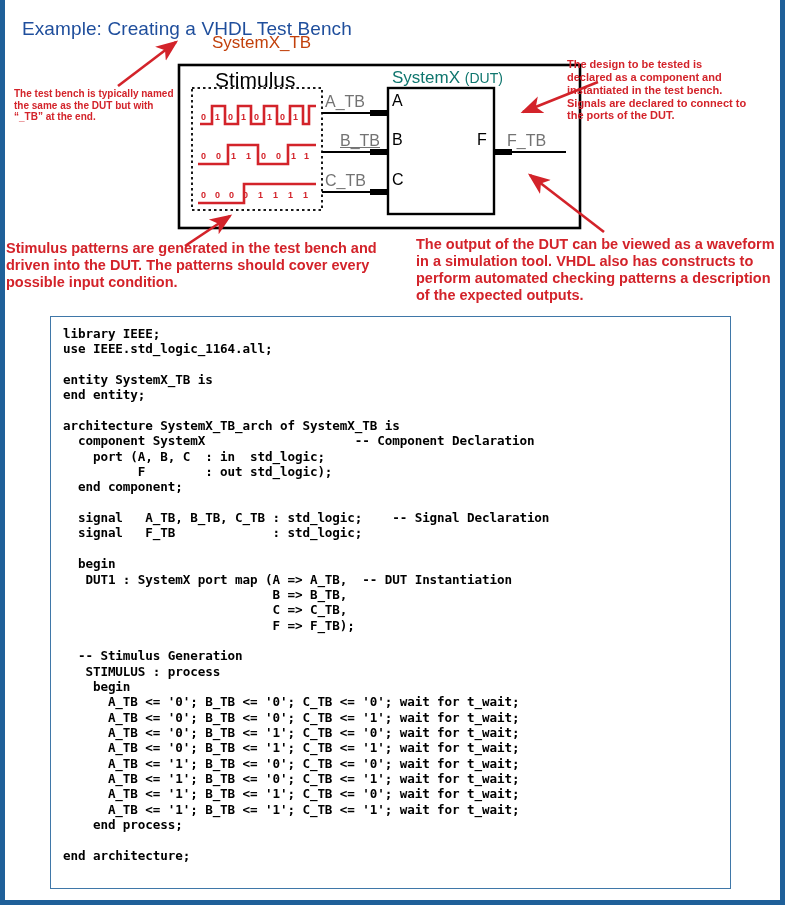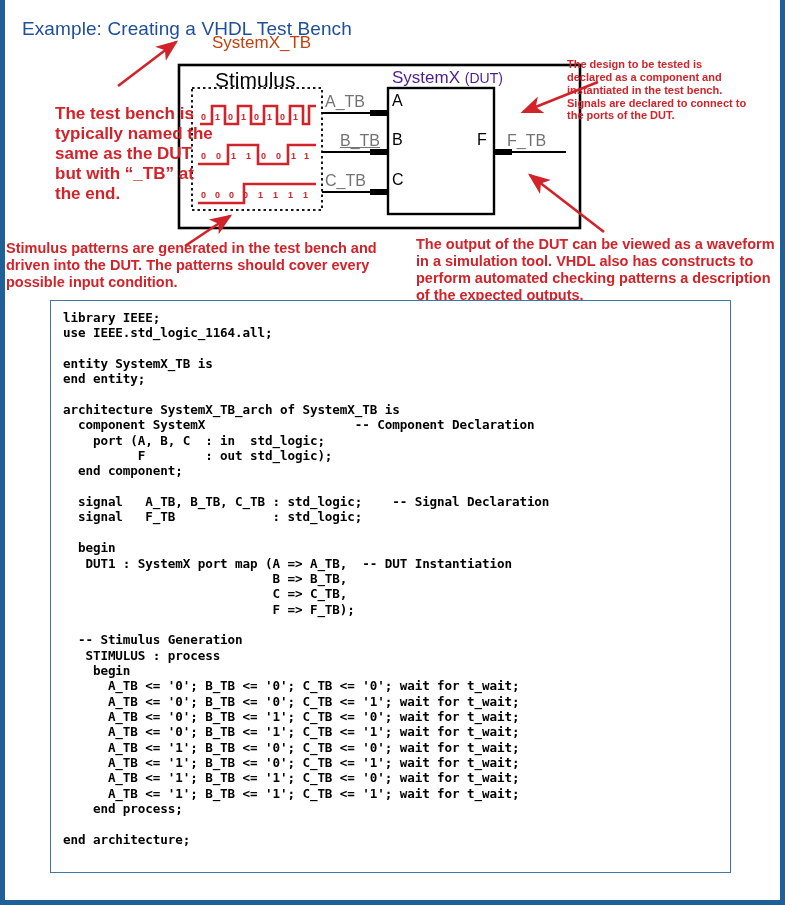--- a/index.html
+++ b/index.html
@@ -19,51 +19,51 @@
     position:absolute;left:22px;top:11px;
     font-size:19px;color:#1f4e9c;letter-spacing:0.1px;
     white-space:nowrap;
     margin-top:7px;
   }
 
   
   .annot{
     position:absolute;color:#d3232a;font-weight:bold;line-height:1.17;
   }
-  .annot-left{left:14px;top:104px;width:162px;font-size:17px;margin-left:41px;}
+  .annot-left{left:14px;top:88px;width:162px;font-size:10px;}
   .annot-right{left:567px;top:58px;width:180px;font-size:11px;}
   .annot-bl{left:6px;top:240px;width:390px;font-size:14.5px;}
   .annot-br{left:416px;top:236px;width:368px;font-size:14.5px;}
 
   
   #diagram{position:absolute;left:0;top:0;width:785px;height:305px;pointer-events:none;}
   .tb-label{
     position:absolute;left:212px;top:33px;font-size:17px;color:#c2410c;
   }
   .stim-label{position:absolute;left:215px;top:68px;font-size:21px;color:#000;}
-  .dut-label{position:absolute;left:392px;top:68px;font-size:17px;color:#4c1d95;text-align:center;}
+  .dut-label{position:absolute;left:392px;top:68px;font-size:17px;color:#0f766e;text-align:center;}
   .dut-label .small{font-size:14px;}
 
   .sig{position:absolute;color:#737373;font-size:16px;font-weight:normal;}
   .sig-a{left:325px;top:93px;}
   .sig-b{left:340px;top:132px;text-decoration:underline;}
   .sig-c{left:325px;top:172px;}
   .sig-f{left:507px;top:132px;}
 
   .port{position:absolute;color:#000;font-size:16px;}
   .port-a{left:392px;top:92px;}
   .port-b{left:392px;top:131px;}
   .port-c{left:392px;top:171px;}
   .port-f{left:477px;top:131px;}
 
   .wf-digit{position:absolute;color:#d3232a;font-size:9px;font-weight:bold;}
 
   
   .code-box{
-    position:absolute;left:50px;top:300px;width:681px;height:573px;
+    position:absolute;left:50px;top:316px;width:681px;height:573px;
     border:1.5px solid #3f77a8;background:#ffffff;box-sizing:border-box;
   }
   .code-pre{
     margin:0;padding:9px 0 0 12px;
     font-family:"DejaVu Sans Mono","Liberation Mono",monospace;
     font-size:12.6px;line-height:15.35px;
     color:#000;white-space:pre;font-weight:bold;
     letter-spacing:-0.1px;
   }
 </style>

